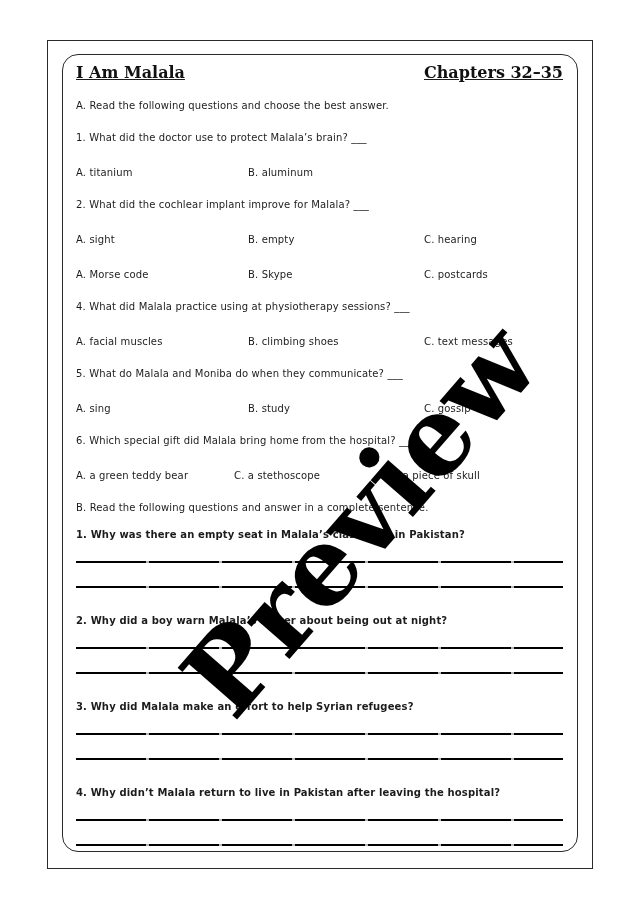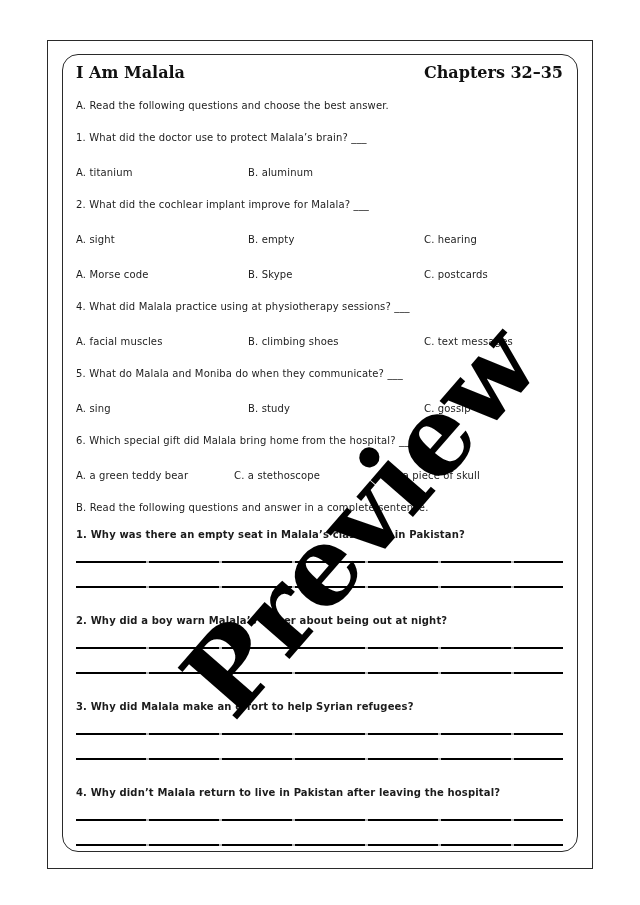--- a/index.html
+++ b/index.html
@@ -9,21 +9,21 @@
   }
   .outer-frame{
     position:absolute;left:47px;top:40px;width:544px;height:827px;
     border:1px solid #2a2a2a;background:#ffffff;
   }
   .card{
     position:absolute;left:14px;top:13px;width:516px;height:798px;
     border:1.5px solid #2a2a2a;border-radius:16px;box-sizing:border-box;
     padding:8px 14px 0 13px;background:#ffffff;
   }
-  .header{display:flex;justify-content:space-between;align-items:baseline;line-height:20px;}
+  .header{display:flex;justify-content:space-between;align-items:baseline;line-height:20px;text-decoration:underline;}
   .title,.chapters{
     font-family:"DejaVu Serif",serif;font-weight:bold;font-size:16px;color:#111;
   }
   .bodytext{font-size:10px;line-height:17px;letter-spacing:0.15px;white-space:nowrap;}
   .instr-a{margin-top:14px;}
   .instr-b{margin-top:15px;}
   .mcq .q{margin-top:15px;}
   .opts{display:flex;margin-top:18px;}
   .opt-a{width:172px;}
   .opt-b{width:176px;}

